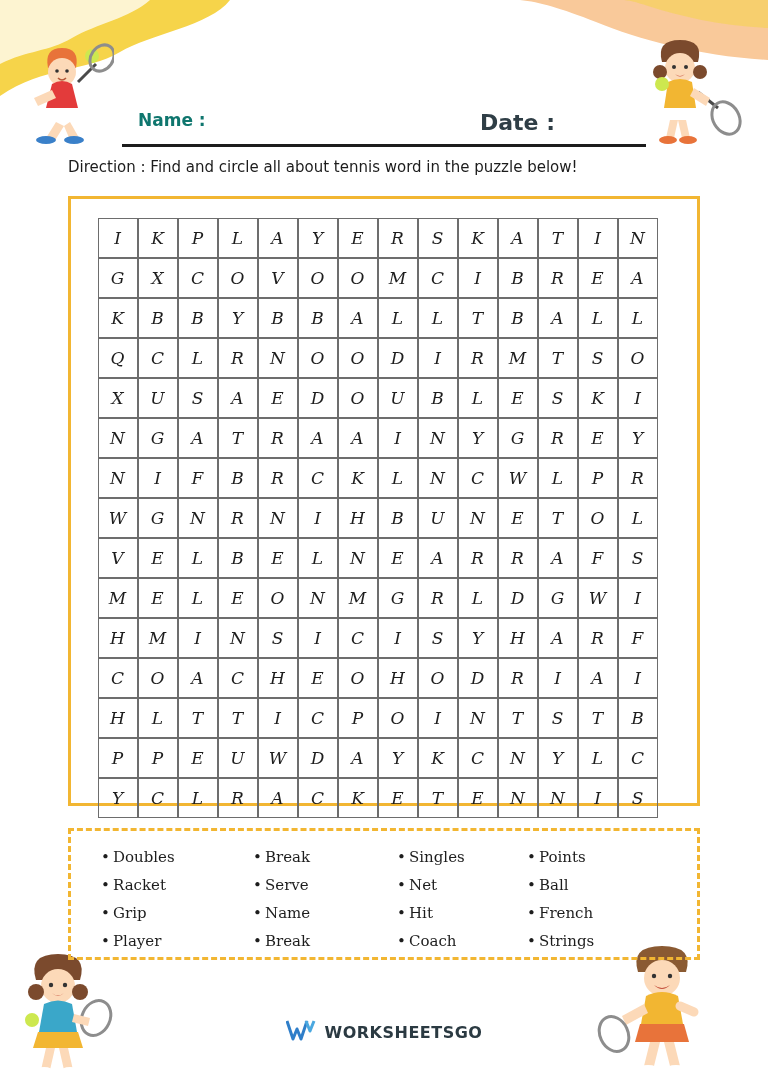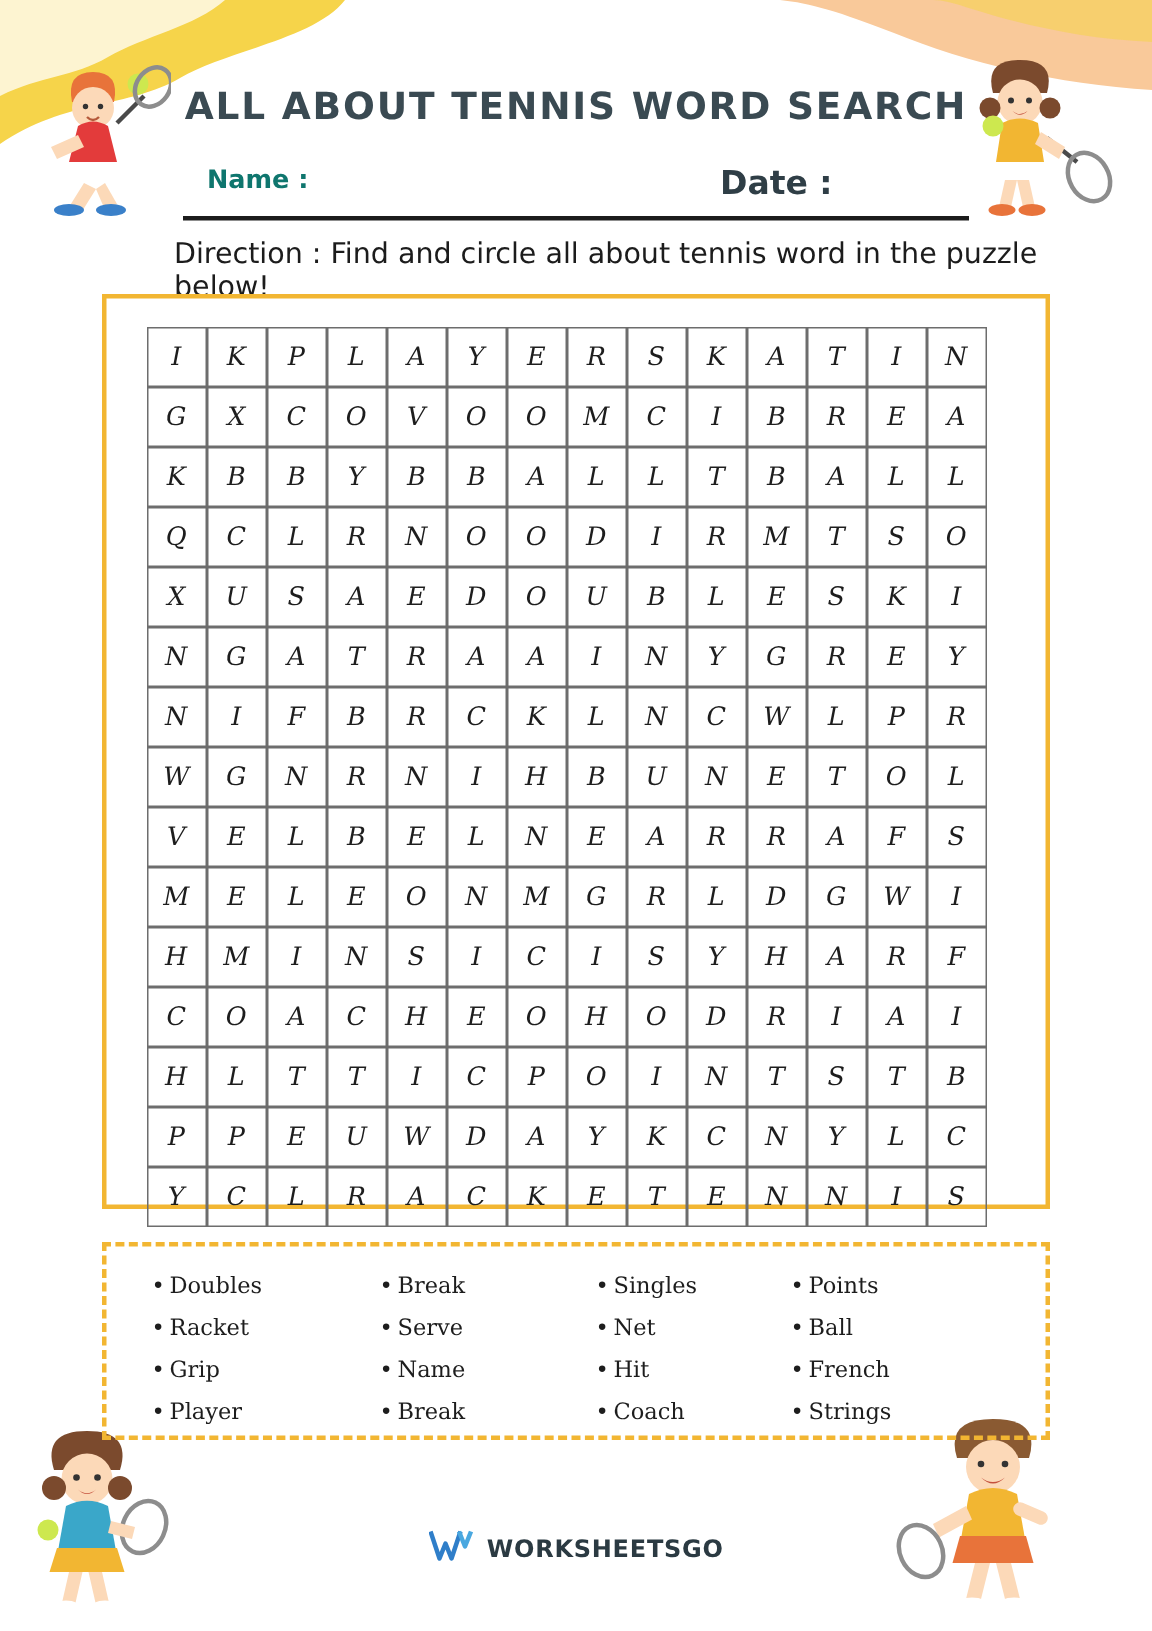--- a/index.html
+++ b/index.html
@@ -44,23 +44,22 @@
     font-family: "DejaVu Sans", sans-serif;
   }
   .rule {
     position: absolute; left: 122px; top: 144px; width: 524px; height: 3px;
     background: #1c1c1c;
   }
 
   
   .direction {
     position: absolute; left: 68px; top: 158px; width: 640px;
-    font-size: 19px; color: #1c1c1c;
+    font-size: 15px; color: #1c1c1c;
     font-family: "DejaVu Sans", sans-serif;
-    margin-left: 48px;
   }
 
   
   .puzzle-frame {
     position: absolute; left: 68px; top: 196px;
     width: 632px; height: 610px;
     border: 3px solid #f2b632;
     background: #ffffff;
   }
   .grid {
@@ -210,21 +209,20 @@
     <path d="M82 112 l6 24 h-10 l-6 -24 z" fill="#fcd9b8"></path>
     <ellipse cx="56" cy="140" rx="11" ry="5" fill="#ffffff"></ellipse>
     <ellipse cx="84" cy="140" rx="11" ry="5" fill="#ffffff"></ellipse>
     <path d="M52 74 l-22 12 l4 9 l22 -12 z" fill="#fcd9b8"></path>
     <ellipse cx="22" cy="104" rx="14" ry="18" transform="rotate(-25 22 104)" fill="none" stroke="#8d8d8d" stroke-width="3"></ellipse>
     <path d="M88 76 l14 6" stroke="#fcd9b8" stroke-width="9" stroke-linecap="round"></path>
   </svg>
 </div>
 
 <div class="header-wrap">
-  <div class="title">ALL ABOUT TENNIS WORD SEARCH</div>
   <div class="name-date-row">
     <span class="name-label">Name :</span>
     <span class="date-label">Date :</span>
   </div>
 </div>
 <div class="rule"></div>
 
 <div class="direction">Direction : Find and circle all about tennis  word in the puzzle below!</div>
 
 <div class="puzzle-frame">

